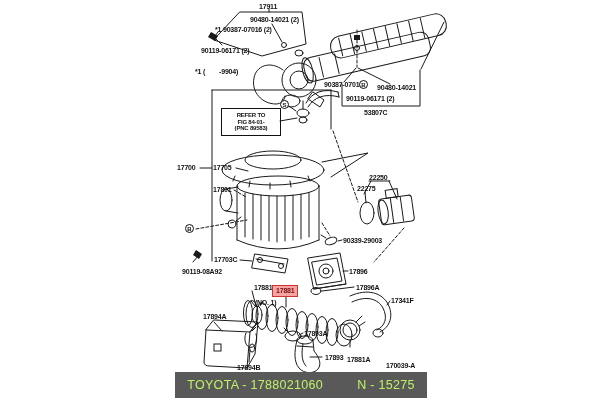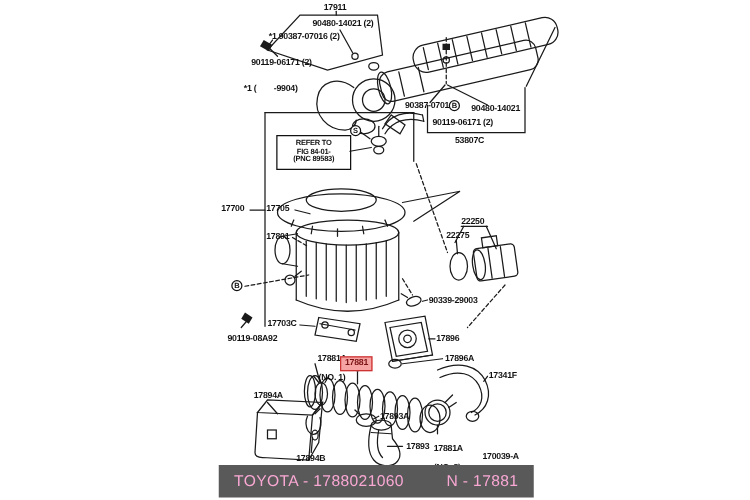--- a/index.html
+++ b/index.html
@@ -267,18 +267,18 @@
   <div class="lbl" style="left:325px;top:354px">17893</div>
   <div class="lbl" style="left:237px;top:364px">17894B</div>
 
   <div class="lbl" style="left:340px;top:349px;text-align:left">
     <span>17881A</span><br>
     <span>(NO. 2)</span>
   </div>
 
   <div class="lbl" style="left:386px;top:362px">170039-A</div>
 
-  <div class="footer" id="footer-bar" style="background: rgb(89, 89, 89); color: #f9a8d4; text-align: right;">
+  <div class="footer" id="footer-bar" style="background: rgb(89, 89, 89); color: #bef264; text-align: right;">
     <span>TOYOTA - 1788021060</span>
-    <span>N - 17881</span>
+    <span>N - 15275</span>
   </div>
 
 </div>
 
 </body></html>

